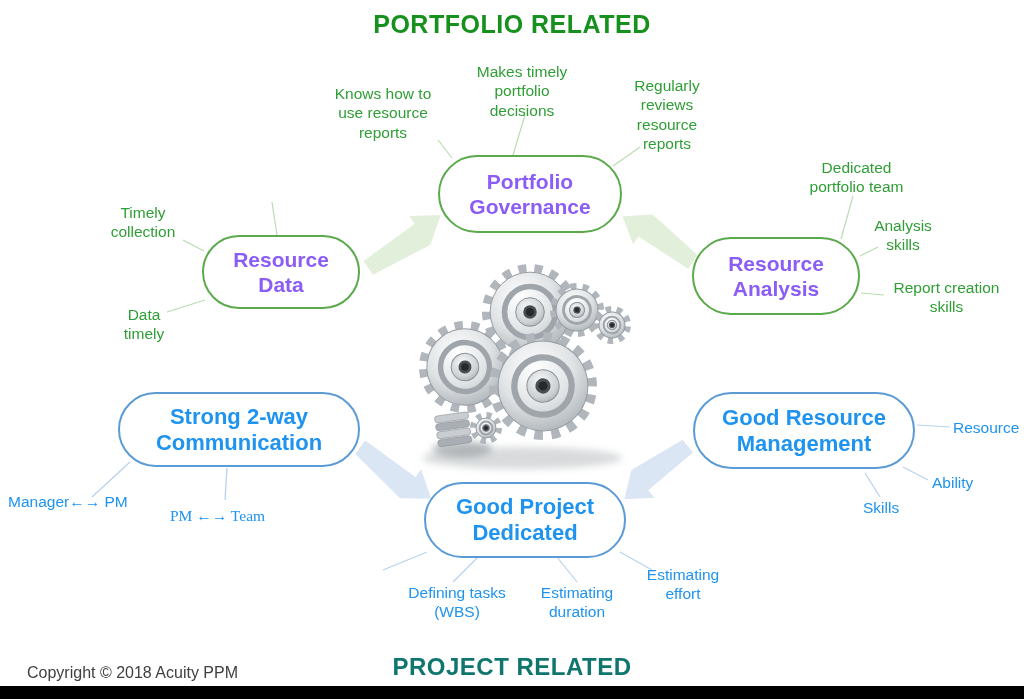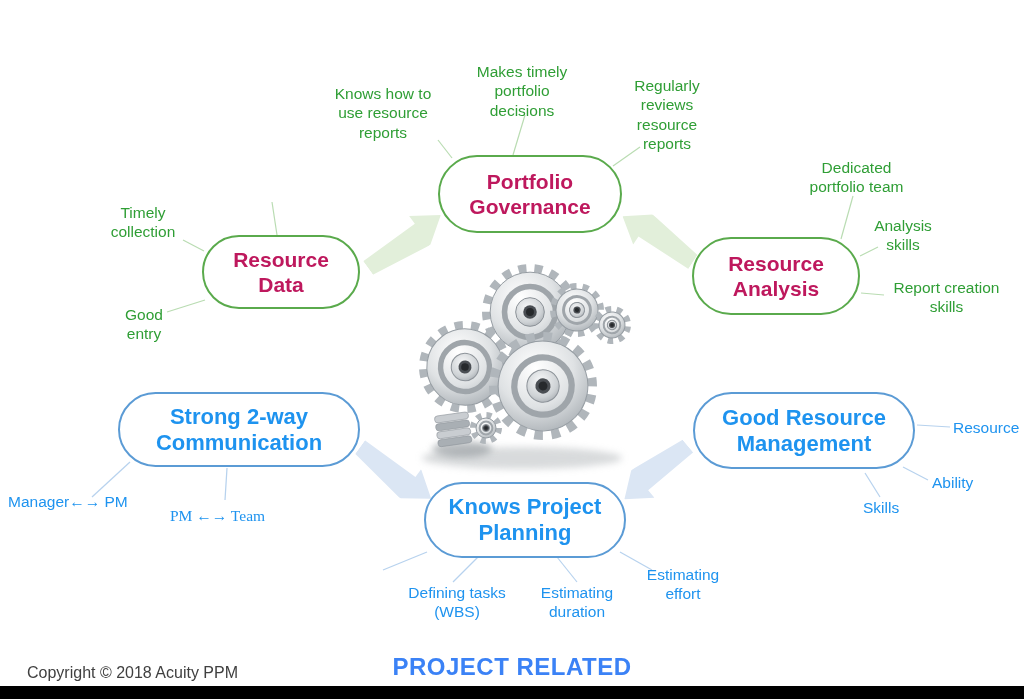--- a/index.html
+++ b/index.html
@@ -5,27 +5,27 @@
   html,body{margin:0;padding:0;background:#888;}
   .canvas{
     position:relative;width:1024px;height:699px;background:#ffffff;
     font-family:"Liberation Sans",sans-serif;overflow:hidden;margin:0 auto;
   }
   .title{
     position:absolute;left:0;right:0;text-align:center;font-weight:bold;
     letter-spacing:.5px;
   }
   .title.top{top:10px;font-size:25px;color:#17911d;}
-  .title.bottom{top:653px;font-size:24px;color:#3b82f6;}
+  .title.bottom{top:653px;font-size:24px;color:#0f766e;}
   .bubble{
     position:absolute;display:flex;align-items:center;justify-content:center;
     text-align:center;font-weight:bold;background:#fff;border-radius:40px;
     box-sizing:border-box;padding:4px 10px;
   }
-  .bubble.g{border:2.5px solid #5aaa4c;color:#be185d;font-size:21px;line-height:1.2;}
+  .bubble.g{border:2.5px solid #5aaa4c;color:#8b5cf6;font-size:21px;line-height:1.2;}
   .bubble.b{border:2.5px solid #5b9bd5;color:#1e93ef;font-size:22px;line-height:1.18;}
   .lbl{
     position:absolute;font-size:15.5px;line-height:1.25;text-align:center;
   }
   .lbl.g{color:#2f9e35;}
   .lbl.b{color:#1e93ef;}
   .lbl.nw{white-space:nowrap;text-align:left;}
   .block-arrow{
     position:absolute;height:36px;transform-origin:0 50%;
     clip-path:polygon(0 27%,71% 27%,71% 0,100% 50%,71% 100%,0 73%);
@@ -141,34 +141,35 @@
           <rect x="436" y="438" width="34" height="7" rx="3" fill="#a9afb4" stroke="#8d9399" stroke-width="0.6"></rect>
         </g>
       </g>
   </svg>
 
   <div class="block-arrow g" style="left:368px;top:250px;width:90px;transform:rotate(-36deg);"></div>
   <div class="block-arrow g" style="left:693px;top:244px;width:84px;transform:rotate(-147deg);"></div>
   <div class="block-arrow b" style="left:360px;top:429px;width:88px;transform:rotate(36deg);"></div>
   <div class="block-arrow b" style="left:688px;top:428px;width:83px;transform:rotate(140deg);"></div>
 
+  <div class="title top">PORTFOLIO RELATED</div>
   <div class="title bottom">PROJECT RELATED</div>
 
   <div class="bubble g" style="left:438px;top:155px;width:184px;height:78px;">Portfolio Governance</div>
   <div class="bubble g" style="left:202px;top:235px;width:158px;height:74px;">Resource Data</div>
   <div class="bubble g" style="left:692px;top:237px;width:168px;height:78px;">Resource Analysis</div>
   <div class="bubble b" style="left:118px;top:392px;width:242px;height:75px;">Strong 2-way Communication</div>
   <div class="bubble b" style="left:693px;top:392px;width:222px;height:77px;">Good Resource Management</div>
-  <div class="bubble b" style="left:424px;top:482px;width:202px;height:76px;">Knows Project Planning</div>
+  <div class="bubble b" style="left:424px;top:482px;width:202px;height:76px;">Good Project Dedicated</div>
 
   <div class="lbl g" style="left:333px;top:84px;width:100px;">Knows how to use resource reports</div>
   <div class="lbl g" style="left:472px;top:62px;width:100px;">Makes timely portfolio decisions</div>
   <div class="lbl g" style="left:627px;top:76px;width:80px;">Regularly reviews resource reports</div>
   <div class="lbl g" style="left:98px;top:203px;width:90px;">Timely collection</div>
-  <div class="lbl g" style="left:114px;top:305px;width:60px;">Good entry</div>
+  <div class="lbl g" style="left:114px;top:305px;width:60px;">Data timely</div>
   <div class="lbl g" style="left:794px;top:158px;width:125px;">Dedicated portfolio team</div>
   <div class="lbl g" style="left:863px;top:216px;width:80px;">Analysis skills</div>
   <div class="lbl g" style="left:889px;top:278px;width:115px;">Report creation skills</div>
 
   <div class="lbl b nw" style="left:8px;top:492px;">Manager←→ PM</div>
   <div class="lbl b nw" style="left:170px;top:506px;font-family:Liberation Serif, serif;">PM ←→ Team</div>
   <div class="lbl b nw" style="left:953px;top:418px;">Resource</div>
   <div class="lbl b nw" style="left:932px;top:473px;">Ability</div>
   <div class="lbl b nw" style="left:863px;top:498px;">Skills</div>
   <div class="lbl b" style="left:407px;top:583px;width:100px;">Defining tasks (WBS)</div>

